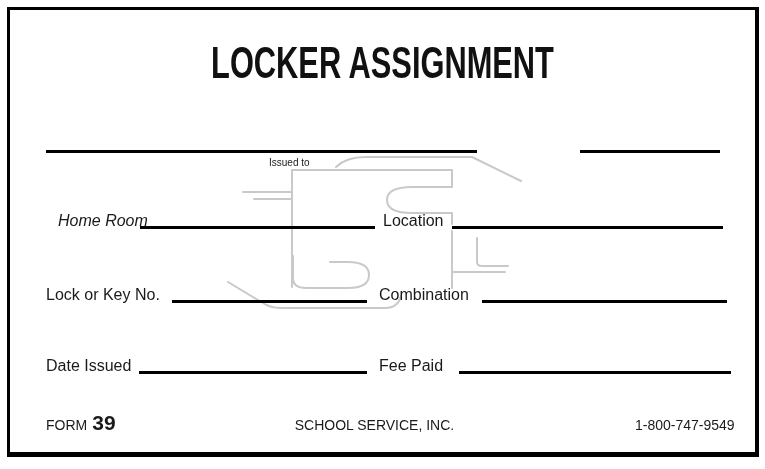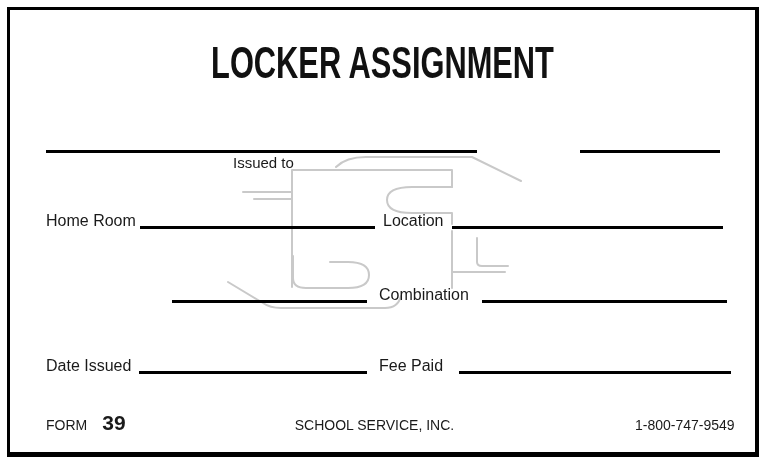--- a/index.html
+++ b/index.html
@@ -49,23 +49,23 @@
     transform-origin: 50% 50%;
     color: #111111;
   }
   .blank {
     position: absolute;
     z-index: 1;
     height: 3px;
     background: #000000;
   }
   .label { font-size: 16px; line-height: 19px; }
-  .caption { font-size: 15px; line-height: 15px; }
+  .caption { font-size: 10px; line-height: 15px; margin-left: 36px; }
   .footer-text { font-size: 14px; line-height: 16px; }
-  .form-id { display: flex; align-items: baseline; gap: 15px; }
+  .form-id { display: flex; align-items: baseline; gap: 5px; }
   .form-number { font-size: 21px; font-weight: bold; }
   .company { left: 0; right: 16px; text-align: center; }
 </style>
 </head>
 <body>
 
 <div class="page">
 
   <svg class="watermark" viewBox="0 0 765 469" aria-hidden="true">
     <path d="M336,167 Q346,157 366,157 L472,157 L521,181"></path>
@@ -81,25 +81,26 @@
   </svg>
 
   <div class="card-border"></div>
 
   <div class="abs title">LOCKER ASSIGNMENT</div>
 
   <div class="blank" style="left:46px; top:150px; width:431px;"></div>
   <div class="abs caption" style="left:233px; top:155px;">Issued to</div>
   <div class="blank" style="left:580px; top:150px; width:140px;"></div>
 
-  <div class="abs label" style="left:46px; top:211px;">Home Room</div>
+  <div class="abs label" style="left:58px; top:211px;font-style:italic;">Home Room</div>
   <div class="blank" style="left:140px; top:226px; width:235px;"></div>
   <div class="abs label" style="left:383px; top:211px;">Location</div>
   <div class="blank" style="left:452px; top:226px; width:271px;"></div>
 
+  <div class="abs label" style="left:46px; top:285px;">Lock or Key No.</div>
   <div class="blank" style="left:172px; top:300px; width:195px;"></div>
   <div class="abs label" style="left:379px; top:285px;">Combination</div>
   <div class="blank" style="left:482px; top:300px; width:245px;"></div>
 
   <div class="abs label" style="left:46px; top:356px;">Date Issued</div>
   <div class="blank" style="left:139px; top:371px; width:228px;"></div>
   <div class="abs label" style="left:379px; top:356px;">Fee Paid</div>
   <div class="blank" style="left:459px; top:371px; width:272px;"></div>
 
   <div class="abs footer-text form-id" style="left:46px; top:415px;">

